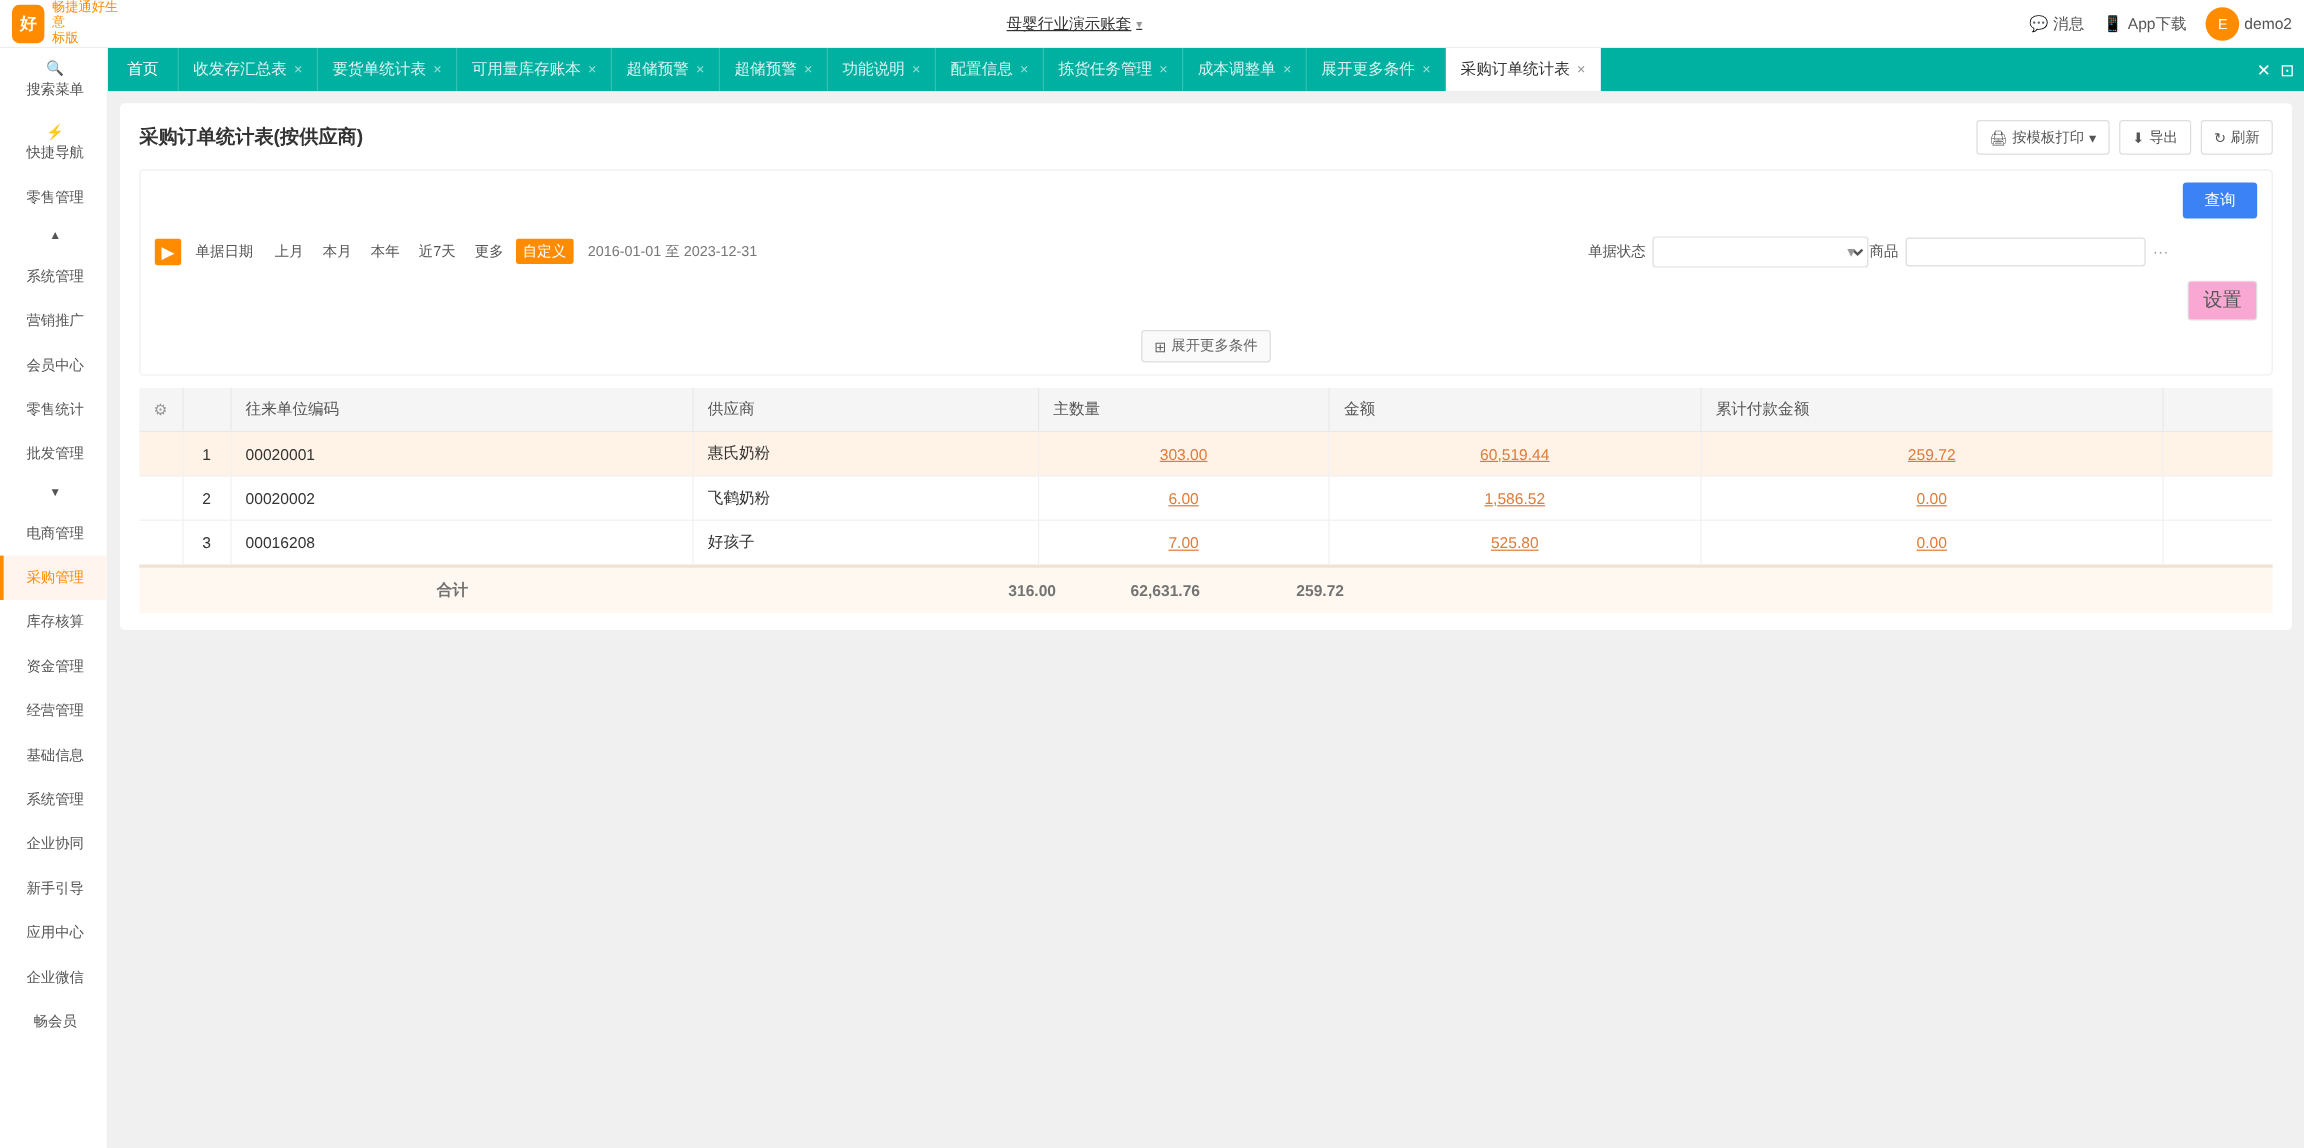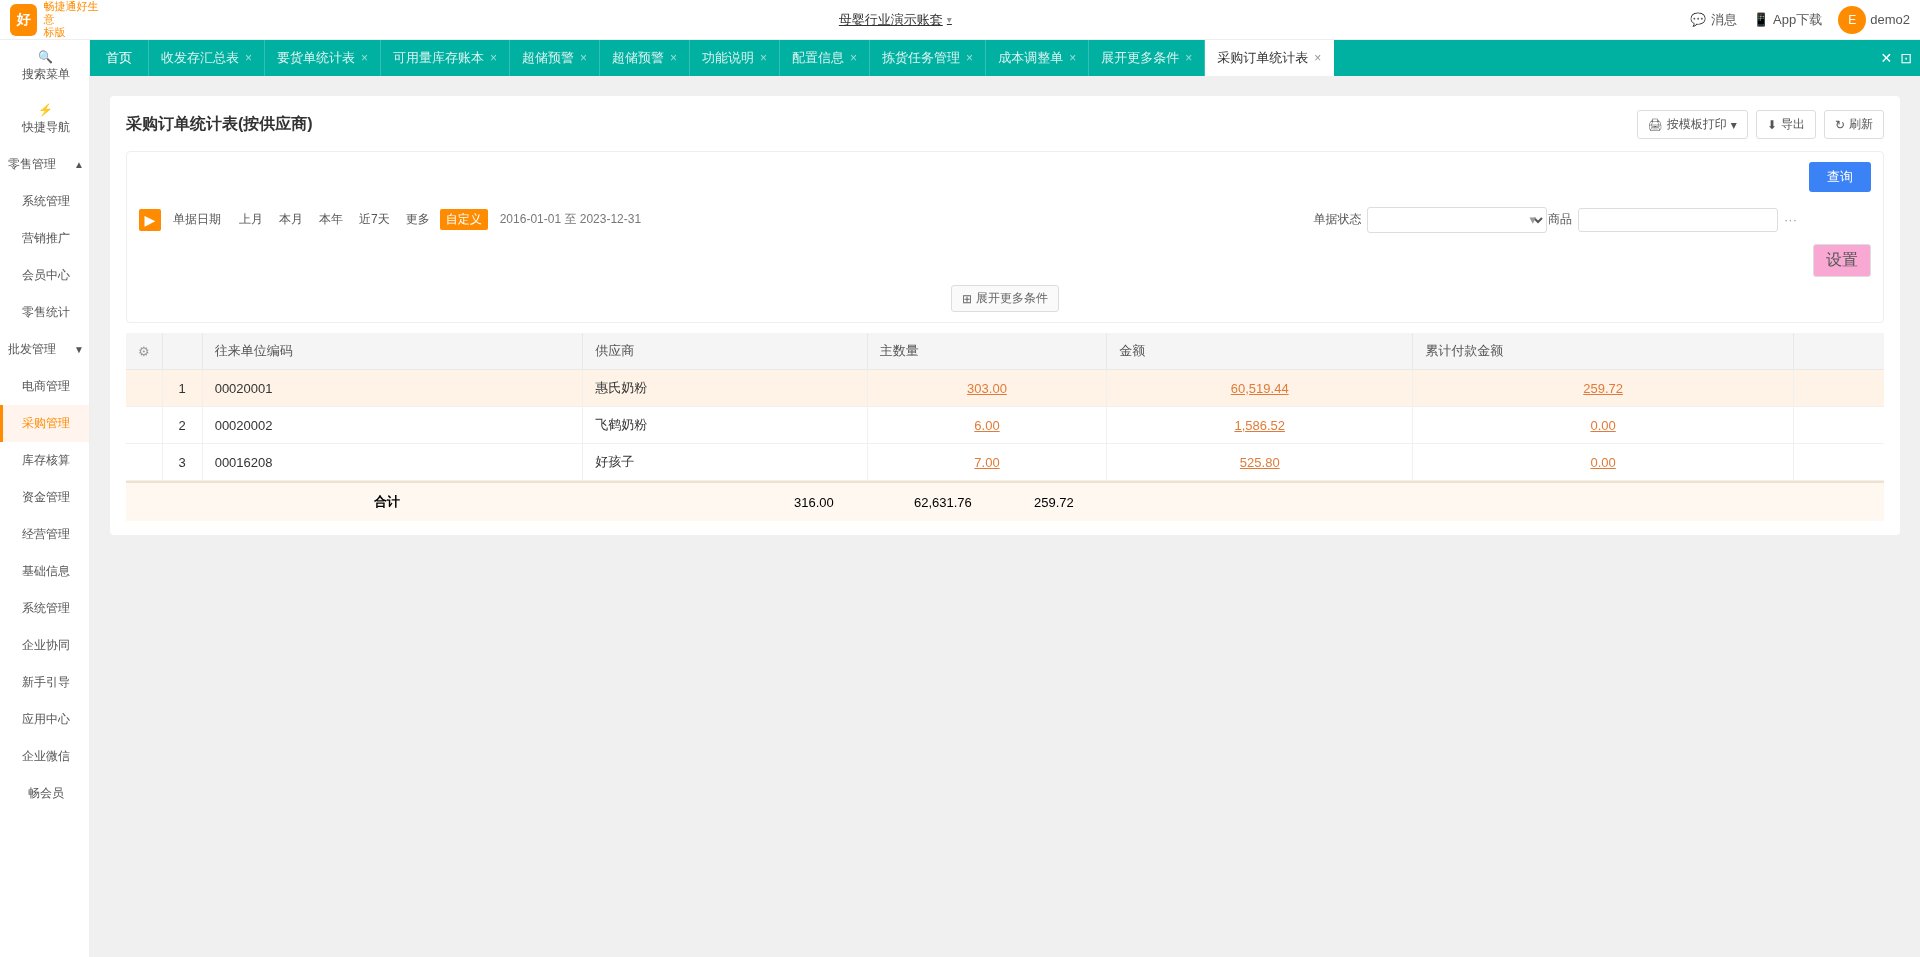--- a/index.html
+++ b/index.html
@@ -15,38 +15,38 @@
     .workspace-selector .chevron { color: #999; font-size: 10px; }
     .top-right { display: flex; align-items: center; gap: 16px; }
     .top-right-item { display: flex; align-items: center; gap: 4px; font-size: 13px; color: #555; cursor: pointer; }
     .avatar { width: 28px; height: 28px; border-radius: 50%; background: #ff8c00; display: flex; align-items: center; justify-content: center; color: #fff; font-size: 12px; }
 
     
     .layout { display: flex; height: calc(957px - 40px); }
     .sidebar { width: 90px; background: #fff; border-right: 1px solid #eee; display: flex; flex-direction: column; overflow-y: auto; }
     .sidebar-item { padding: 10px 4px; text-align: center; font-size: 12px; color: #555; cursor: pointer; display: flex; flex-direction: column; align-items: center; gap: 2px; border-left: 3px solid transparent; }
     .sidebar-item.active { background: #fff5ee; color: #ff8c00; border-left-color: #ff8c00; }
-    .sidebar-item.has-arrow { flex-direction: row; justify-content: center; gap: 18px; align-items: center; }
+    .sidebar-item.has-arrow { flex-direction: column; justify-content: center; gap: 18px; align-items: center; }
     .sidebar-item.has-arrow .arrow { font-size: 10px; }
 
     
     .main { flex: 1; display: flex; flex-direction: column; overflow: hidden; }
 
     
     .tab-bar { height: 36px; background: #00b0a0; display: flex; align-items: stretch; overflow-x: auto; }
     .tab-item { display: flex; align-items: center; padding: 0 12px; font-size: 13px; color: rgba(255,255,255,0.85); cursor: pointer; white-space: nowrap; gap: 6px; border-right: 1px solid rgba(255,255,255,0.2); }
     .tab-item.active { background: #fff; color: #333; }
     .tab-item .close-btn { font-size: 12px; opacity: 0.7; line-height: 1; }
     .tab-item.active .close-btn { color: #666; }
     .tab-home { padding: 0 16px; color: #fff; font-size: 13px; }
     .tab-bar-actions { margin-left: auto; display: flex; align-items: center; padding: 0 8px; gap: 8px; }
     .tab-bar-actions button { background: none; border: none; color: #fff; cursor: pointer; font-size: 14px; }
 
     
-    .page-content { flex: 1; background: #f0f0f0; overflow-y: auto; padding: 20px; }
+    .page-content { flex: 1; background: #f0f0f0; overflow-y: auto; padding: 10px; }
     .page-card { background: #fff; border-radius: 4px; padding: 14px 16px; }
 
     
     .page-title-row { display: flex; align-items: center; justify-content: space-between; margin-bottom: 12px; }
     .page-title { font-size: 16px; font-weight: bold; color: #333; }
     .page-actions { display: flex; gap: 8px; align-items: center; }
     .btn-template { display: flex; align-items: center; gap: 4px; padding: 5px 10px; border: 1px solid #ddd; border-radius: 3px; background: #fff; font-size: 12px; color: #555; cursor: pointer; }
     .btn-export { display: flex; align-items: center; gap: 4px; padding: 5px 10px; border: 1px solid #ddd; border-radius: 3px; background: #fff; font-size: 12px; color: #555; cursor: pointer; }
     .btn-refresh { display: flex; align-items: center; gap: 4px; padding: 5px 10px; border: 1px solid #ddd; border-radius: 3px; background: #fff; font-size: 12px; color: #555; cursor: pointer; }
 
@@ -76,23 +76,23 @@
     .data-table td { padding: 9px 12px; border-bottom: 1px solid #f0f0f0; border-right: 1px solid #f0f0f0; color: #333; }
     .data-table td:last-child { border-right: none; }
     .data-table tr.highlighted td { background: #fff3e8; }
     .link-val { color: #e07b39; text-decoration: underline; cursor: pointer; }
     .settings-icon { color: #999; cursor: pointer; }
     .row-num { color: #999; text-align: center; }
     .col-center { text-align: center; }
 
     
     .table-footer { display: flex; align-items: center; gap: 0; background: #fff8f0; border-top: 2px solid #f0e0cc; }
-    .footer-cell { padding: 10px 12px; font-size: 13px; color: #000000; }
+    .footer-cell { padding: 10px 12px; font-size: 13px; color: #737373; }
     .footer-cell.label { min-width: 420px; font-weight: bold; }
-    .footer-cell.num { min-width: 120px; text-align: left; font-weight: normal; }
+    .footer-cell.num { min-width: 120px; text-align: right; font-weight: bold; }
   </style>
 </head>
 <body>
 
 <div class="top-bar">
   <div class="logo-area">
     <div class="logo-icon">好</div>
     <div class="logo-text">
       <div>畅捷通好生意</div>
       <div>标版</div>

